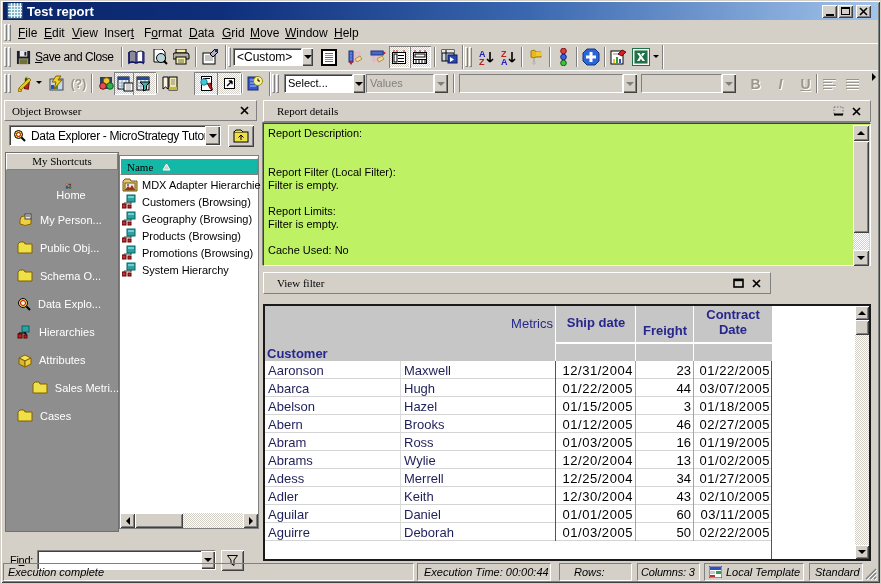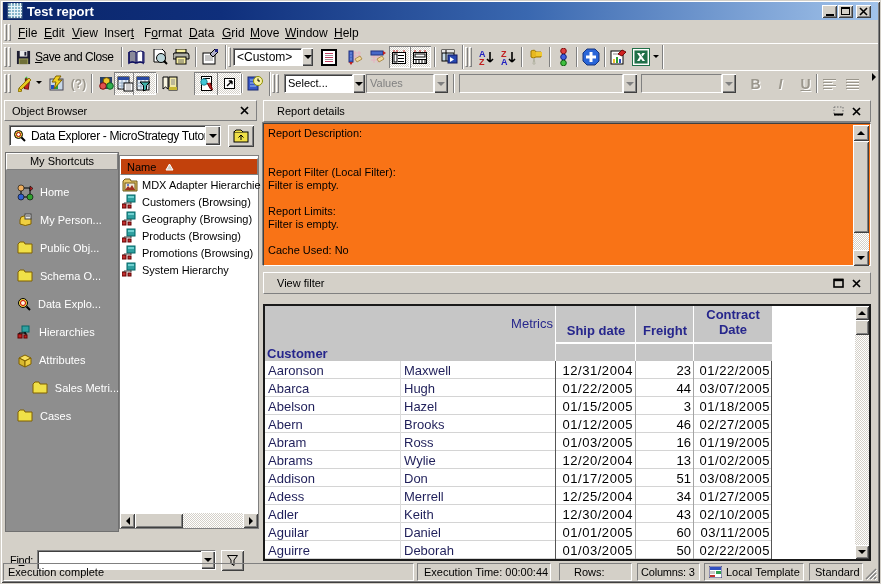--- a/index.html
+++ b/index.html
@@ -6,21 +6,21 @@
 html,body { width:881px; height:584px; overflow:hidden; }
 body {
   -webkit-font-smoothing: antialiased;
   font-family:"Liberation Sans", sans-serif;
   font-size:11px;
   background:#d4d0c8;
   position:relative;
   color:#000;
 }
 .abs { position:absolute; }
-.raised { border-top:1px solid #fff; border-left:1px solid #fff; border-right:1px solid #808080; border-bottom:1px solid #808080; }
+.raised { border-top:1px solid #fff; border-left:1px solid #fff; border-right:1px solid #808080; border-bottom:1px solid #808080;font-family:Liberation Serif, serif; }
 .raised2 { box-shadow: inset 1px 1px 0 #fff, inset -1px -1px 0 #404040, inset 2px 2px 0 #d4d0c8, inset -2px -2px 0 #808080; }
 .sunken { border-top:1px solid #808080; border-left:1px solid #808080; border-right:1px solid #fff; border-bottom:1px solid #fff; }
 .field { background:#fff; border:1px solid; border-color:#808080 #fff #fff #808080; box-shadow: inset 1px 1px 0 #404040; }
 .grip { width:3px; border:1px solid; border-color:#fff #808080 #808080 #fff; }
 .combo-btn { background:#d4d0c8; box-shadow: inset 1px 1px 0 #fff, inset -1px -1px 0 #404040, inset -2px -2px 0 #808080; display:flex; align-items:center; justify-content:center; }
 .arr-dn { width:0; height:0; border-left:4px solid transparent; border-right:4px solid transparent; border-top:4px solid #000; }
 .tbtn { display:flex; align-items:center; justify-content:center; }
 .sep { width:1px; background:#808080; box-shadow:1px 0 0 #fff; }
 .dis { color:#9a968c; text-shadow:1px 1px 0 #fff; }
 svg { display:block; }
@@ -455,21 +455,21 @@
       <svg width="16" height="14" viewBox="0 0 16 14">
           <rect x="1" y="3" width="14" height="10" fill="#f0e048" stroke="#000"></rect>
           <path d="M1 3 l2 -2 h5 l2 2" fill="#f0e048" stroke="#000"></path>
           <path d="M8 11 v-5 M8 6 l-2.5 2.5 M8 6 l2.5 2.5" stroke="#000" fill="none"></path>
         </svg>
     </div>
   </div>
 
   <div class="abs" style="left:2px;top:54px;width:114px;height:380px;background:#8e8e8e;border:1px solid #707070;">
     <div class="raised abs" style="left:0px;top:0px;width:112px;height:17px;background:#d4d0c8;text-align:center;line-height:15px;">My Shortcuts</div>
-    <div class="sc" style="top:30px;">
+    <div class="sc" style="top:30px;flex-direction:column;">
         <svg width="17" height="17" viewBox="0 0 17 17">
           <path d="M4 4 h9 v9 h-9 z" fill="none" stroke="#000"></path>
           <circle cx="4" cy="4" r="3" fill="#f0b060" stroke="#000" stroke-width="0.6"></circle>
           <path d="M13 2 l3 2.5 -3 2.5 z" fill="#c02020" stroke="#000" stroke-width="0.6"></path>
           <circle cx="4" cy="13" r="3" fill="#3060d0" stroke="#000" stroke-width="0.6"></circle>
           <circle cx="13" cy="13" r="3" fill="#30a030" stroke="#000" stroke-width="0.6"></circle>
         </svg>
         <span>Home</span>
       </div>
     <div class="sc" style="top:58px;">
@@ -525,21 +525,21 @@
       </div>
     <div class="sc" style="top:254px;">
         <svg width="17" height="14" viewBox="0 0 17 14">
           <path d="M1 3 l2 -2 h4 l1 2 h7 v9 h-14 z" fill="#f0e048" stroke="#806000"></path>
         </svg>
         <span>Cases</span>
       </div>
   </div>
 
   <div class="abs" style="left:116px;top:57px;width:140px;height:374px;background:#fff;border:1px solid #808080;">
-    <div class="raised abs" style="left:0;top:2px;width:138px;height:17px;background:#c2410c;display:flex;align-items:center;">
+    <div class="raised abs" style="left:0;top:2px;width:138px;height:17px;background:#14b8a6;display:flex;align-items:center;">
       <span style="margin-left:6px;">Name</span>
       <svg width="9" height="8" viewBox="0 0 9 8" style="margin-left:9px;">
           <path d="M4.5 1 L8 7 L1 7 Z" fill="#d4d0c8" stroke="#fff"></path>
         </svg>
     </div>
     <div class="abs" style="left:2px;top:20px;width:200px;">
       <div class="tr">
           <svg width="16" height="14" viewBox="0 0 16 14">
             <path d="M1 3 l2 -2 h5 l1 2 h6 v10 h-14 z" fill="#e8c868" stroke="#705818"></path>
             <rect x="3" y="5" width="10" height="7" fill="#f0e8d8" stroke="#705818"></rect>
@@ -631,21 +631,21 @@
     <div style="margin-left:auto;margin-right:9px;display:flex;align-items:center;gap:8px;">
       <svg width="11" height="10" viewBox="0 0 11 10">
           <rect x="1" y="1" width="9" height="8" fill="none" stroke="#707070" stroke-dasharray="1.5 1.5"></rect>
           <line x1="1" y1="8.5" x2="10" y2="8.5" stroke="#000" stroke-width="2"></line>
         </svg>
       <svg width="9" height="9" viewBox="0 0 9 9">
           <path d="M1 1 L8 8 M8 1 L1 8" stroke="#000" stroke-width="1.7"></path>
         </svg>
     </div>
   </div>
-  <div class="abs" style="left:0;top:25px;width:608px;height:143px;background:#f97316;border:1px solid;border-color:#404040 #fff #fff #404040;box-shadow:-1px -1px 0 #808080;">
+  <div class="abs" style="left:0;top:25px;width:608px;height:143px;background:#bef264;border:1px solid;border-color:#404040 #fff #fff #404040;box-shadow:-1px -1px 0 #808080;">
     <div style="margin:3px 0 0 4px;line-height:13px;">
       Report Description:<br><br><br>
       Report Filter (Local Filter):<br>
       Filter is empty.<br><br>
       Report Limits:<br>
       Filter is empty.<br><br>
       Cache Used: No
     </div>
 
     <div class="abs" style="right:1px;top:1px;width:16px;height:141px;background:#fff;background-image:conic-gradient(#d4d0c8 25%, #ffffff 0 50%, #d4d0c8 0 75%, #ffffff 0);background-size:2px 2px;">
@@ -653,42 +653,42 @@
           <div style="width:0;height:0;border-left:4px solid transparent;border-right:4px solid transparent;border-bottom:4px solid #000;"></div>
         </div>
       <div class="raised2" style="width:16px;height:92px;background:#d4d0c8;"></div>
       <div class="raised2 tbtn" style="width:16px;height:16px;background:#d4d0c8;position:absolute;bottom:0;">
           <div class="arr-dn"></div>
         </div>
     </div>
   </div>
 </div>
 
-<div class="abs raised" style="left:263px;top:272px;width:608px;height:22px;display:flex;align-items:center;justify-content:center;">
+<div class="abs raised" style="left:263px;top:272px;width:508px;height:22px;display:flex;align-items:center;justify-content:center;">
   <span style="margin-left:13px;">View filter</span>
   <div style="margin-left:auto;margin-right:9px;display:flex;align-items:center;gap:8px;">
     <svg width="11" height="10" viewBox="0 0 11 10">
         <rect x="1" y="1.5" width="9" height="7.5" fill="none" stroke="#000" stroke-width="1.6"></rect>
         <line x1="1" y1="2" x2="10" y2="2" stroke="#000" stroke-width="2.4"></line>
       </svg>
     <svg width="9" height="9" viewBox="0 0 9 9">
         <path d="M1 1 L8 8 M8 1 L1 8" stroke="#000" stroke-width="1.7"></path>
       </svg>
   </div>
 </div>
 
 <div class="abs" style="left:263px;top:304px;width:608px;height:257px;background:#fff;border:2px solid #1a1a1a;">
   <div class="abs" style="left:0;top:0;width:604px;height:253px;overflow:hidden;font-size:13px;">
 
     <div class="abs" style="left:0;top:0;width:507px;height:55px;background:#c6c6c6;"></div>
     <div class="abs" style="right:316px;top:10px;color:#26268c;">Metrics</div>
     <div class="abs" style="left:2px;top:40px;color:#26268c;font-weight:bold;">Customer</div>
 
     <div class="abs" style="left:291px;top:0;width:80px;height:36px;color:#26268c;font-weight:bold;display:flex;align-items:flex-end;justify-content:center;">
-        <span style="margin-bottom:4px;">Ship date</span>
+        <span style="margin-bottom:12px;">Ship date</span>
       </div>
     <div class="abs" style="left:371px;top:0;width:58px;height:36px;color:#26268c;font-weight:bold;display:flex;align-items:flex-end;justify-content:center;">
         <span style="margin-bottom:4px;">Freight</span>
       </div>
     <div class="abs" style="left:429px;top:0;width:78px;height:36px;color:#26268c;font-weight:bold;text-align:center;line-height:15px;padding-top:1px;">Contract<br>Date</div>
     <div class="abs" style="left:290px;top:0;width:1px;height:55px;background:#fff;"></div>
     <div class="abs" style="left:370px;top:0;width:1px;height:55px;background:#fff;"></div>
     <div class="abs" style="left:428px;top:0;width:1px;height:55px;background:#fff;"></div>
     <div class="abs" style="left:290px;top:36px;width:217px;height:2px;background:#fff;"></div>
 
@@ -753,31 +753,20 @@
           <span class="c2">Wylie</span>
           <span class="c3">12/20/2004</span>
           <span class="c4">13</span>
           <span class="c5">01/02/2005</span>
           <i class="vline" style="left:135px;background:#dcdcdc;"></i>
           <i class="vline" style="left:290px;background:#555;"></i>
           <i class="vline" style="left:370px;background:#a4a4a4;"></i>
           <i class="vline" style="left:428px;background:#a4a4a4;"></i>
         </div>
       <div class="row">
-          <span class="c1">Addison</span>
-          <span class="c2">Don</span>
-          <span class="c3">01/17/2005</span>
-          <span class="c4">51</span>
-          <span class="c5">03/08/2005</span>
-          <i class="vline" style="left:135px;background:#dcdcdc;"></i>
-          <i class="vline" style="left:290px;background:#555;"></i>
-          <i class="vline" style="left:370px;background:#a4a4a4;"></i>
-          <i class="vline" style="left:428px;background:#a4a4a4;"></i>
-        </div>
-      <div class="row">
           <span class="c1">Adess</span>
           <span class="c2">Merrell</span>
           <span class="c3">12/25/2004</span>
           <span class="c4">34</span>
           <span class="c5">01/27/2005</span>
           <i class="vline" style="left:135px;background:#dcdcdc;"></i>
           <i class="vline" style="left:290px;background:#555;"></i>
           <i class="vline" style="left:370px;background:#a4a4a4;"></i>
           <i class="vline" style="left:428px;background:#a4a4a4;"></i>
         </div>
@@ -822,21 +811,21 @@
     <div class="raised2 tbtn" style="width:14px;height:14px;background:#d4d0c8;">
         <div style="width:0;height:0;border-left:4px solid transparent;border-right:4px solid transparent;border-bottom:4px solid #000;"></div>
       </div>
     <div class="raised2" style="width:14px;height:15px;background:#d4d0c8;"></div>
     <div class="raised2 tbtn" style="width:14px;height:14px;background:#d4d0c8;position:absolute;bottom:0;">
         <div class="arr-dn"></div>
       </div>
   </div>
 </div>
 
-<div class="abs" style="left:3px;top:562px;width:875px;height:19px;">
+<div class="abs" style="left:3px;top:562px;width:875px;height:19px;font-style:italic;">
   <div class="abs sunken" style="left:0;top:1px;width:411px;height:18px;"><span style="margin-left:4px;line-height:16px;">Execution complete</span></div>
   <div class="abs sunken" style="left:414px;top:1px;width:134px;height:18px;"><span style="margin-left:6px;line-height:16px;">Execution Time: 00:00:44</span></div>
   <div class="abs sunken" style="left:556px;top:1px;width:73px;height:18px;"><span style="margin-left:14px;line-height:16px;">Rows: 10000</span></div>
   <div class="abs sunken" style="left:634px;top:1px;width:63px;height:18px;white-space:nowrap;overflow:hidden;"><span style="margin-left:3px;line-height:16px;letter-spacing:-0.2px;">Columns: 3</span></div>
   <div class="abs sunken" style="left:701px;top:1px;width:100px;height:18px;display:flex;align-items:center;">
     <svg width="13" height="12" viewBox="0 0 13 12" style="margin-left:4px;">
         <rect x="0" y="0" width="13" height="12" fill="#fff" stroke="#226"></rect>
         <rect x="1" y="1" width="11" height="3" fill="#3050c0"></rect>
         <rect x="1" y="5" width="5" height="3" fill="#c8c8c8"></rect>
         <rect x="7" y="5" width="5" height="3" fill="#30a050"></rect>

